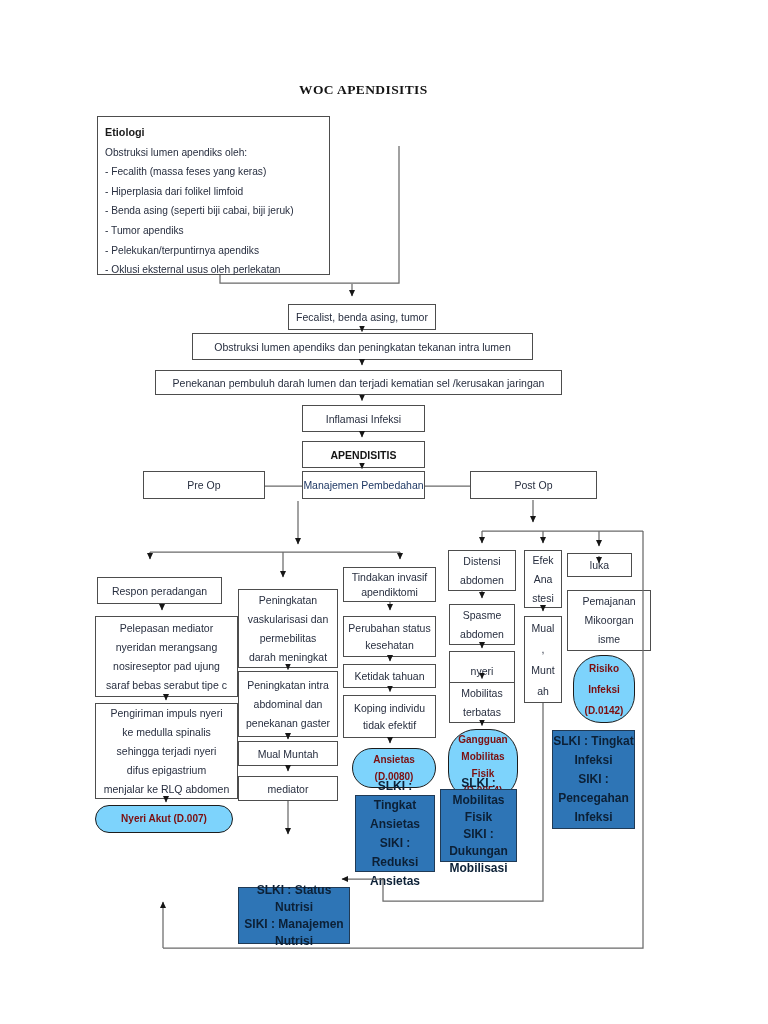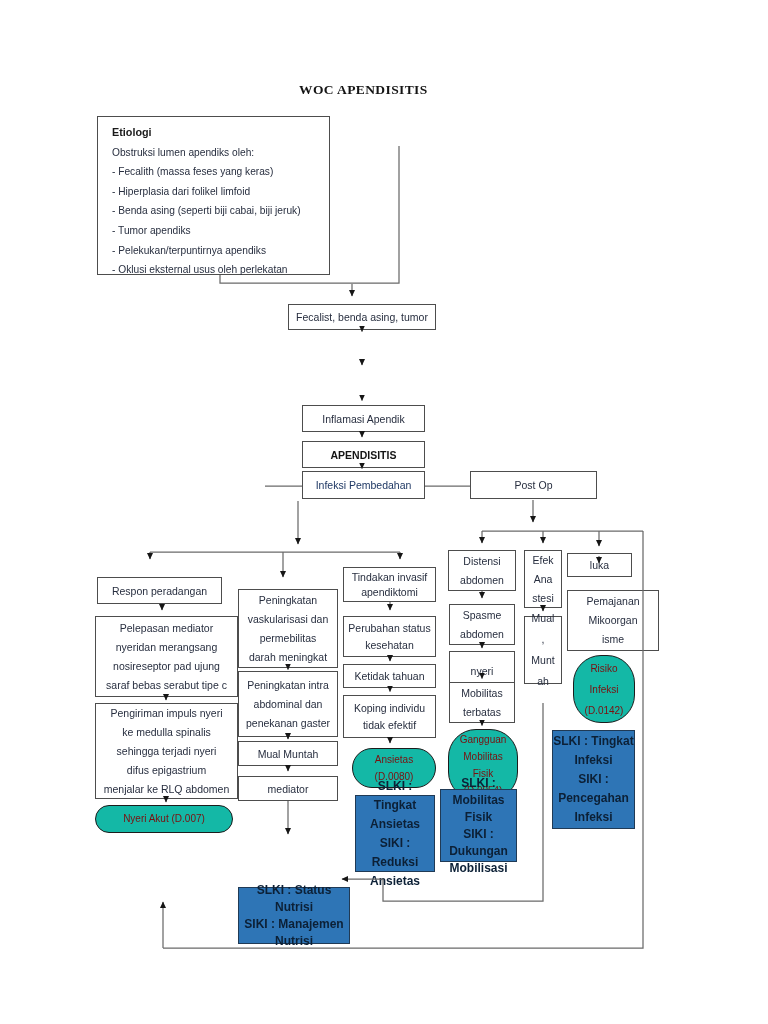--- a/index.html
+++ b/index.html
@@ -3,27 +3,27 @@
 <meta charset="utf-8">
 <style>
   html,body{margin:0;padding:0;background:#ffffff;}
   .page{position:relative;width:768px;height:1024px;background:#ffffff;overflow:hidden;
         font-family:"Liberation Sans", sans-serif;color:#272e3f;}
   .title{position:absolute;left:299px;top:82px;font-family:"Liberation Serif", serif;
          font-weight:bold;font-size:13.5px;letter-spacing:.4px;color:#141414;}
   .box{position:absolute;box-sizing:border-box;background:#ffffff;border:1.5px solid #4d4d4d;
        display:flex;align-items:center;justify-content:center;text-align:center;
        white-space:pre-line;font-size:10.5px;line-height:14px;color:#272e3f;}
-  .red{background:#14b8a6;border-color:#1c1c1c;color:#7c0f0f;font-weight:normal;font-size:10px;border-radius:28px;}
+  .red{background:#7dd3fc;border-color:#1c1c1c;color:#7c0f0f;font-weight:bold;font-size:10px;border-radius:28px;}
   .blue{background:#2e75b6;border-color:#203a55;color:#0c2036;font-weight:bold;font-size:12px;}
   .bold{font-weight:bold;}
   .navy{color:#1f3864;}
   .lh15{line-height:15px}.lh17{line-height:17px}.lh19{line-height:19px}.lh21{line-height:21px}
   .etio{flex-direction:column;align-items:flex-start;justify-content:flex-start;
-        text-align:left;padding:6px 14px;font-size:10.2px;line-height:19.6px;}
+        text-align:left;padding:6px 7px;font-size:10.2px;line-height:19.6px;}
   .etio .hd{font-weight:bold;font-size:10.8px;color:#1a1a1a;}
   svg.wires{position:absolute;left:0;top:0;z-index:3;pointer-events:none;}
   .box{z-index:2;}
 </style>
 </head>
 <body>
 
 <div class="page">
 
   <div class="title">WOC APENDISITIS</div>
@@ -33,23 +33,26 @@
     <span>Obstruksi lumen apendiks oleh:
 - Fecalith (massa feses yang keras)
 - Hiperplasia dari folikel limfoid
 - Benda asing (seperti biji cabai, biji jeruk)
 - Tumor apendiks
 - Pelekukan/terpuntirnya apendiks
 - Oklusi eksternal usus oleh perlekatan</span>
   </div>
 
   <div class="box" style="left:288px;top:304px;width:148px;height:26px">Fecalist, benda asing, tumor</div>
-  <div class="box" style="left:302px;top:405px;width:123px;height:27px">Inflamasi Apendik</div>
+  <div class="box" style="left:192px;top:333px;width:341px;height:27px">Obstruksi lumen apendiks dan peningkatan tekanan intra lumen</div>
+  <div class="box" style="left:155px;top:370px;width:407px;height:25px">Penekanan pembuluh darah lumen dan terjadi kematian sel /kerusakan jaringan</div>
+  <div class="box" style="left:302px;top:405px;width:123px;height:27px">Inflamasi Infeksi</div>
   <div class="box bold" style="left:302px;top:441px;width:123px;height:27px;color:#141414">APENDISITIS</div>
-  <div class="box navy" style="left:302px;top:471px;width:123px;height:28px">Infeksi Pembedahan</div>
+  <div class="box navy" style="left:302px;top:471px;width:123px;height:28px">Manajemen Pembedahan</div>
+  <div class="box" style="left:143px;top:471px;width:122px;height:28px">Pre Op</div>
   <div class="box" style="left:470px;top:471px;width:127px;height:28px">Post Op</div>
 
   <div class="box" style="left:97px;top:577px;width:125px;height:27px">Respon peradangan</div>
   <div class="box lh19" style="left:95px;top:616px;width:143px;height:81px">Pelepasan mediator
 nyeridan merangsang
 nosireseptor pad ujung
 saraf bebas serabut tipe c</div>
   <div class="box lh19" style="left:95px;top:703px;width:143px;height:96px">Pengiriman impuls nyeri
 ke medulla spinalis
 sehingga terjadi nyeri
@@ -96,27 +99,27 @@
 Fisik
 (D.0054)</div>
   <div class="box blue lh17" style="left:440px;top:789px;width:77px;height:73px">SLKI : Mobilitas
 Fisik
 SIKI : Dukungan
 Mobilisasi</div>
 
   <div class="box lh19" style="left:524px;top:550px;width:38px;height:58px">Efek
 Ana
 stesi</div>
-  <div class="box lh21" style="left:524px;top:616px;width:38px;height:68px">Mual
+  <div class="box lh21" style="left:524px;top:616px;width:38px;height:87px">Mual
 ,
 Munt
 ah</div>
 
   <div class="box" style="left:567px;top:553px;width:65px;height:24px">luka</div>
-  <div class="box lh19" style="left:567px;top:590px;width:92px;height:61px">Pemajanan
+  <div class="box lh19" style="left:567px;top:590px;width:84px;height:61px">Pemajanan
 Mikoorgan
 isme</div>
   <div class="box red lh21" style="left:573px;top:655px;width:62px;height:68px">Risiko
 Infeksi
 (D.0142)</div>
   <div class="box blue lh19" style="left:552px;top:730px;width:83px;height:99px">SLKI : Tingkat
 Infeksi
 SIKI :
 Pencegahan
 Infeksi</div>

